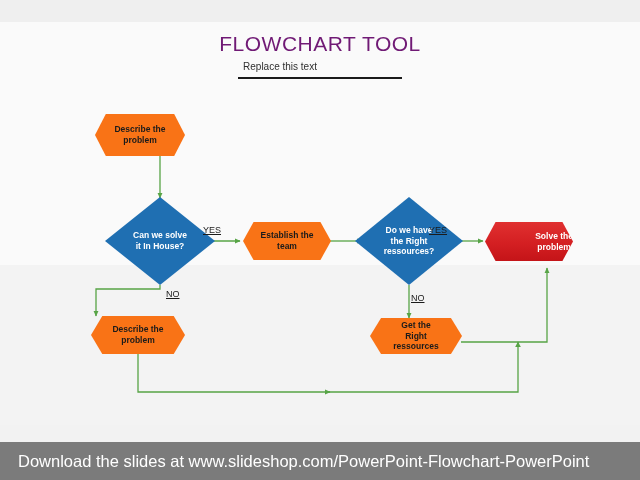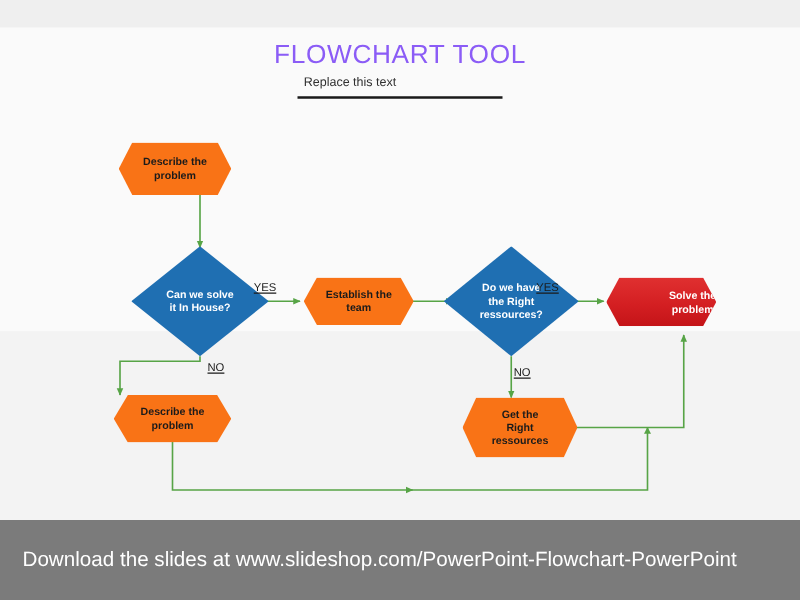--- a/index.html
+++ b/index.html
@@ -28,21 +28,21 @@
   .band-lower  { top: 265px; height: 160px; background: #f3f3f3; }
 
   
   .title {
     position: absolute;
     left: 0; top: 32px;
     width: 640px;
     text-align: center;
     font-size: 21px;
     letter-spacing: 0.5px;
-    color: #8b5cf6;
+    color: #701a75;
     font-weight: normal;
   }
   .subtitle {
     position: absolute;
     left: 0; top: 61px;
     width: 560px;
     text-align: center;
     font-size: 10px;
     color: #303030;
   }
@@ -100,21 +100,21 @@
     color: #1b1b1b;
     white-space: nowrap;
     text-decoration: underline;
   }
 
   
   .footer {
     position: absolute;
     left: 0; bottom: 0;
     width: 640px;
-    height: 64px;
+    height: 38px;
     background: #7b7b7b;
     display: flex;
     align-items: center;
   }
   .footer-text {
     padding-left: 18px;
     font-size: 16.5px;
     color: #ffffff;
     white-space: nowrap;
   }
@@ -181,21 +181,21 @@
   </div>
 
   <div class="node hex hex-red" style="left:485px; top:222px; width:88px; height:39px;justify-content:flex-end;">
     <span class="node-text">Solve the<br>problem</span>
   </div>
 
   <div class="node hex hex-gray" style="left:91px; top:316px; width:94px; height:38px;">
     <span class="node-text">Describe the<br>problem</span>
   </div>
 
-  <div class="node hex hex-gray" style="left:370px; top:318px; width:92px; height:48px;">
+  <div class="node hex hex-gray" style="left:370px; top:318px; width:92px; height:36px;">
     <span class="node-text">Get the<br>Right<br>ressources</span>
   </div>
 
   <div class="edge-label" style="left:203px; top:225px;">YES</div>
   <div class="edge-label" style="left:166px; top:289px;">NO</div>
   <div class="edge-label" style="left:429px; top:225px;">YES</div>
   <div class="edge-label" style="left:411px; top:293px;">NO</div>
 
   <div class="footer">
     <span class="footer-text">Download the slides at www.slideshop.com/PowerPoint-Flowchart-PowerPoint</span>

